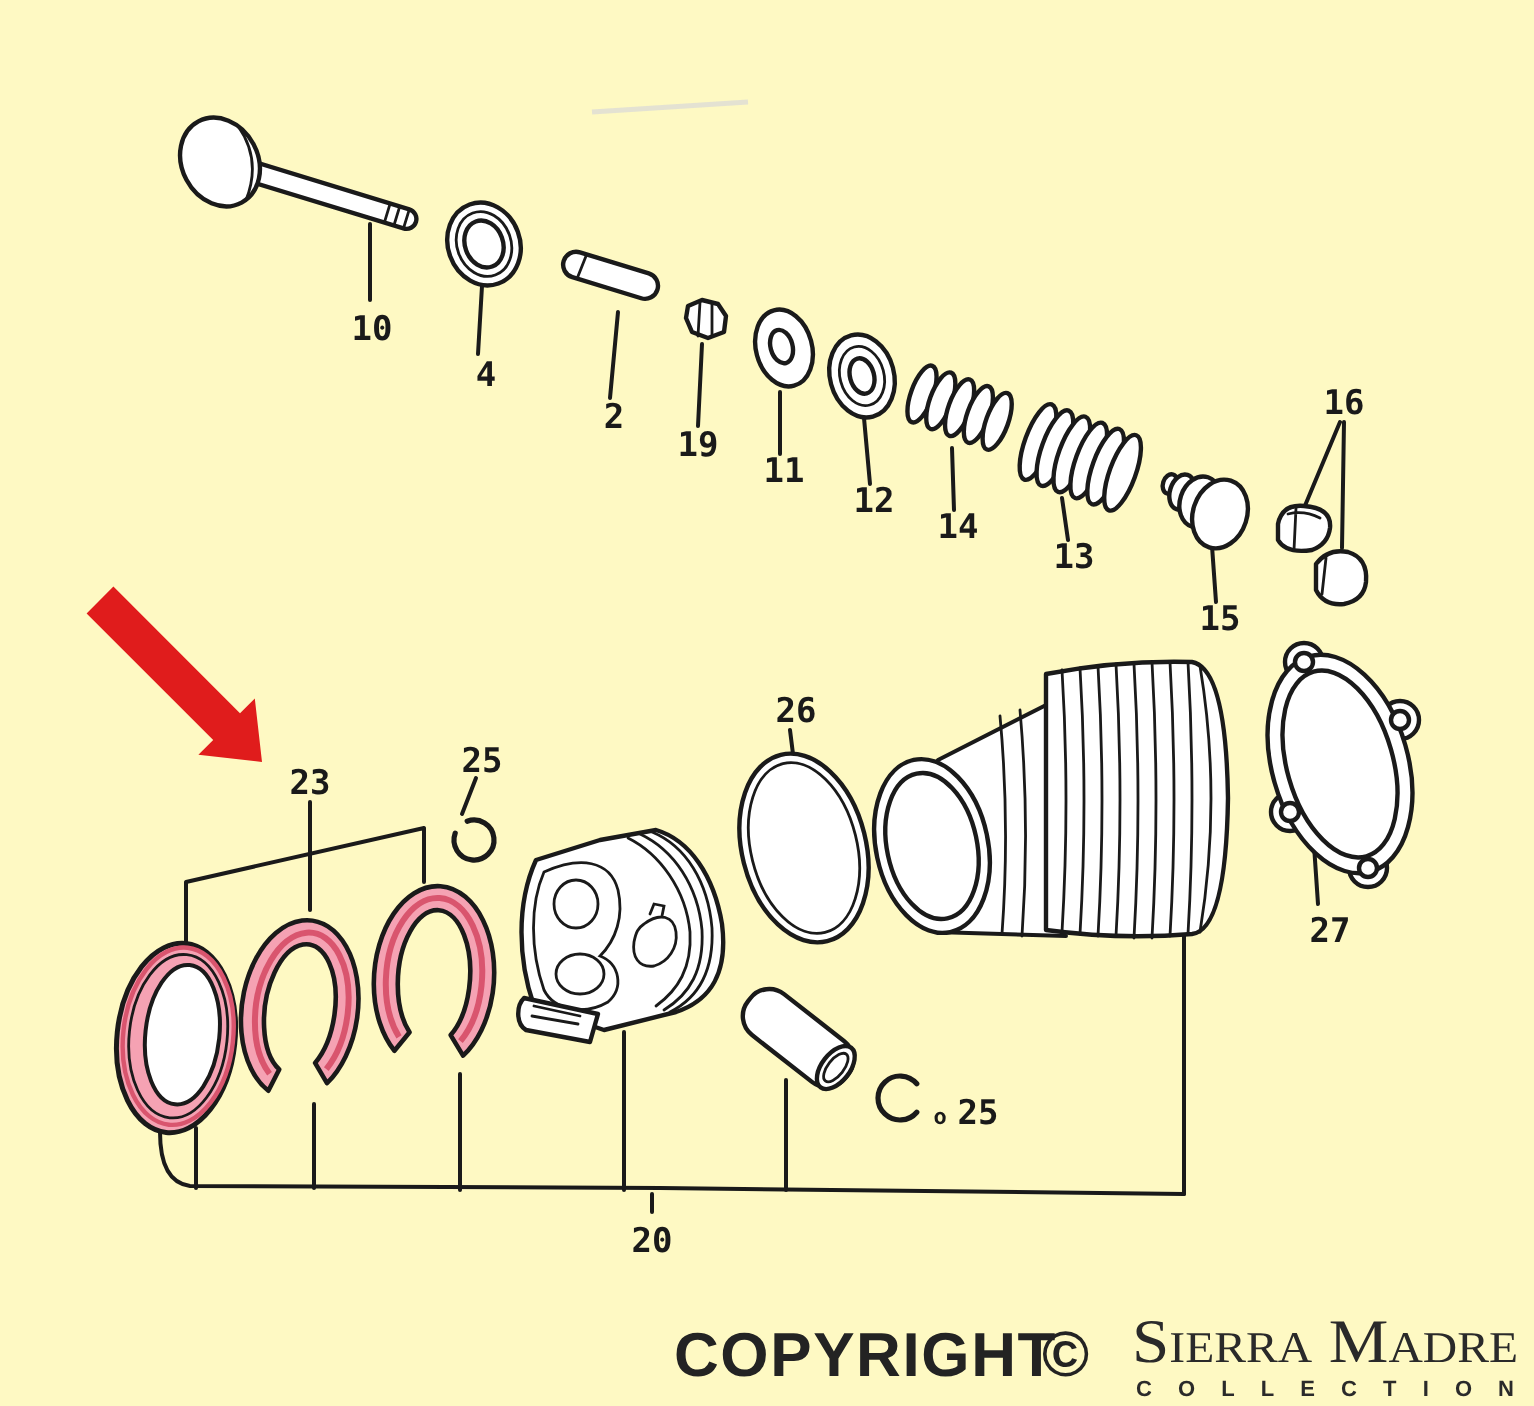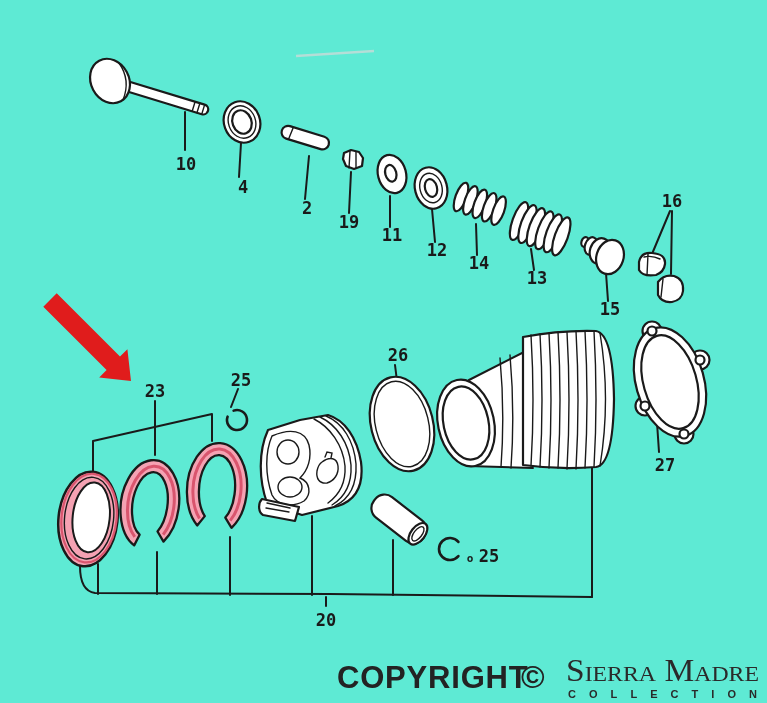--- a/index.html
+++ b/index.html
@@ -1,16 +1,16 @@
 <!DOCTYPE html>
 <html><head>
 <meta charset="utf-8">
 <style>
   html,body{margin:0;padding:0;background:#ffffff;}
-  .stage{position:relative;width:767px;height:703px;background:#5eead4;overflow:hidden;}
+  .stage{position:relative;width:767px;height:703px;background:#fef9c3;overflow:hidden;}
   svg{display:block;}
   .ln{stroke:#1a1a1a;stroke-width:2;fill:none;stroke-linecap:round;stroke-linejoin:round;}
   .part{stroke:#1a1a1a;stroke-width:2.2;fill:#ffffff;stroke-linecap:round;stroke-linejoin:round;}
   .thin{stroke:#1a1a1a;stroke-width:1.4;fill:none;stroke-linecap:round;}
   .lbl{font-family:"DejaVu Sans Mono",monospace;font-size:17px;font-weight:bold;fill:#1a1a1a;text-anchor:middle;}
   .lbl-small{font-family:"DejaVu Sans Mono",monospace;font-size:11px;font-weight:bold;fill:#1a1a1a;text-anchor:middle;}
   .copyright{font-family:"Liberation Sans",sans-serif;font-size:31px;font-weight:bold;fill:#232323;letter-spacing:0.8px;}
   .copysym{font-family:"Liberation Sans",sans-serif;font-size:32px;font-weight:bold;fill:#232323;}
   .brand{font-family:"Liberation Serif",serif;font-size:31px;fill:#2a2a2a;font-variant:small-caps;}
   .brandsub{font-family:"Liberation Sans",sans-serif;font-size:11px;font-weight:bold;fill:#2a2a2a;}

